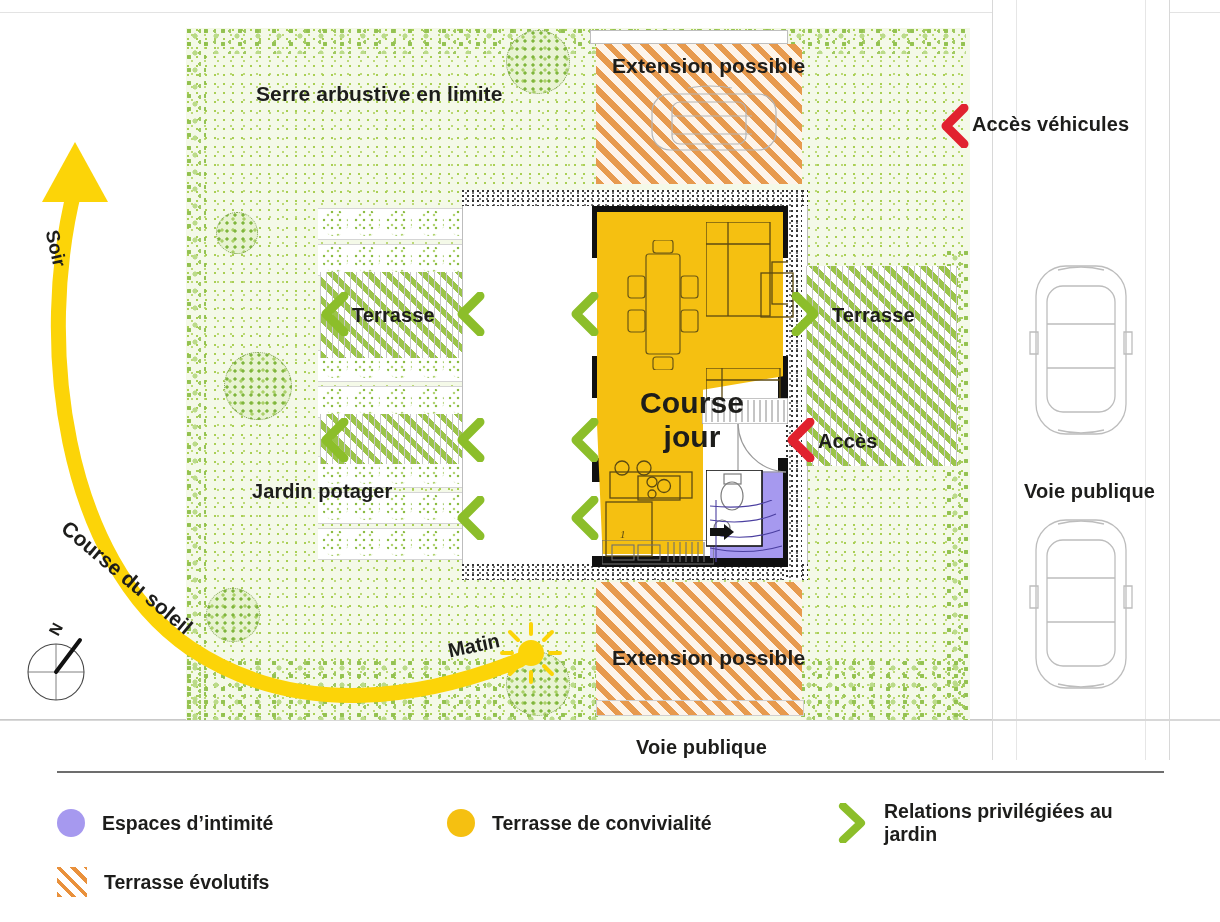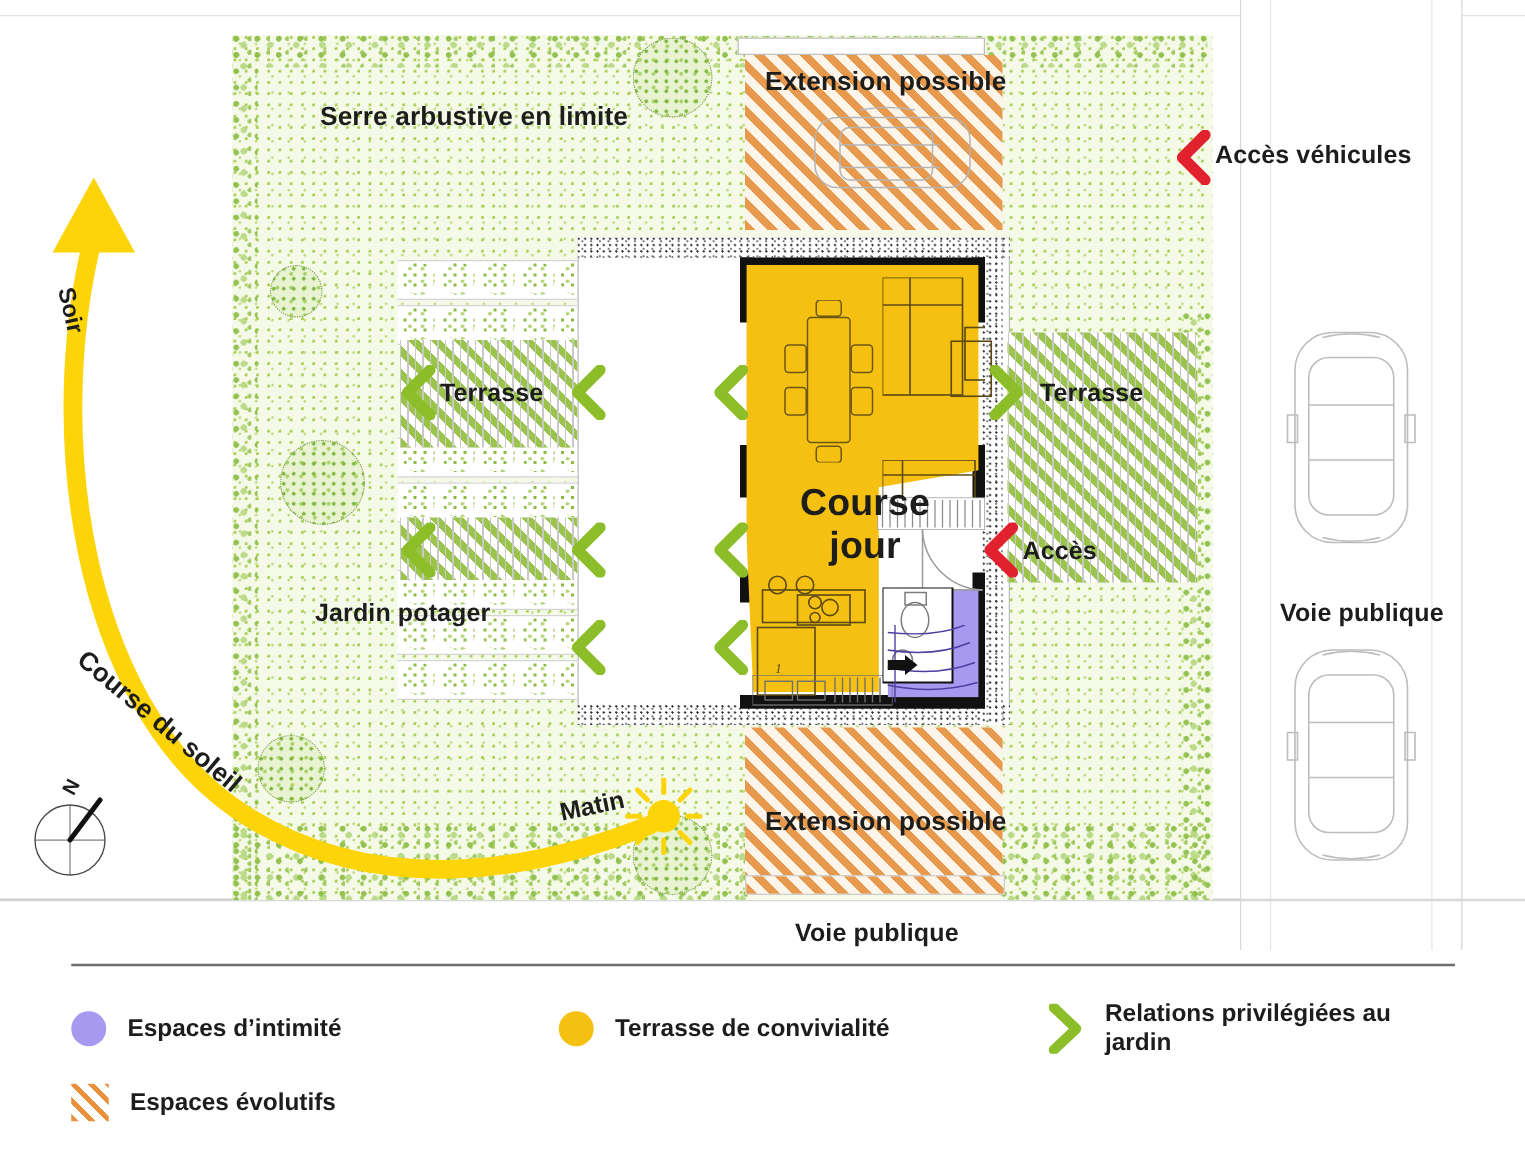--- a/index.html
+++ b/index.html
@@ -530,18 +530,18 @@
 
     <div class="leg-item">
       <svg class="leg-chev" viewBox="0 0 30 40">
         <polyline points="6,3 24,20 6,37" fill="none" stroke="#8cbe2a" stroke-width="8" stroke-linecap="round" stroke-linejoin="round"></polyline>
       </svg>
       <span class="leg-text">Relations privilégiées au jardin</span>
     </div>
 
     <div class="leg-item">
       <span class="leg-hatch" style="color:#e9913c;"></span>
-      <span class="leg-text">Espaces évolutifs</span>
+      <span class="leg-text">Terrasse évolutifs</span>
     </div>
 
   </div>
 
 </div>
 
 </body></html>

